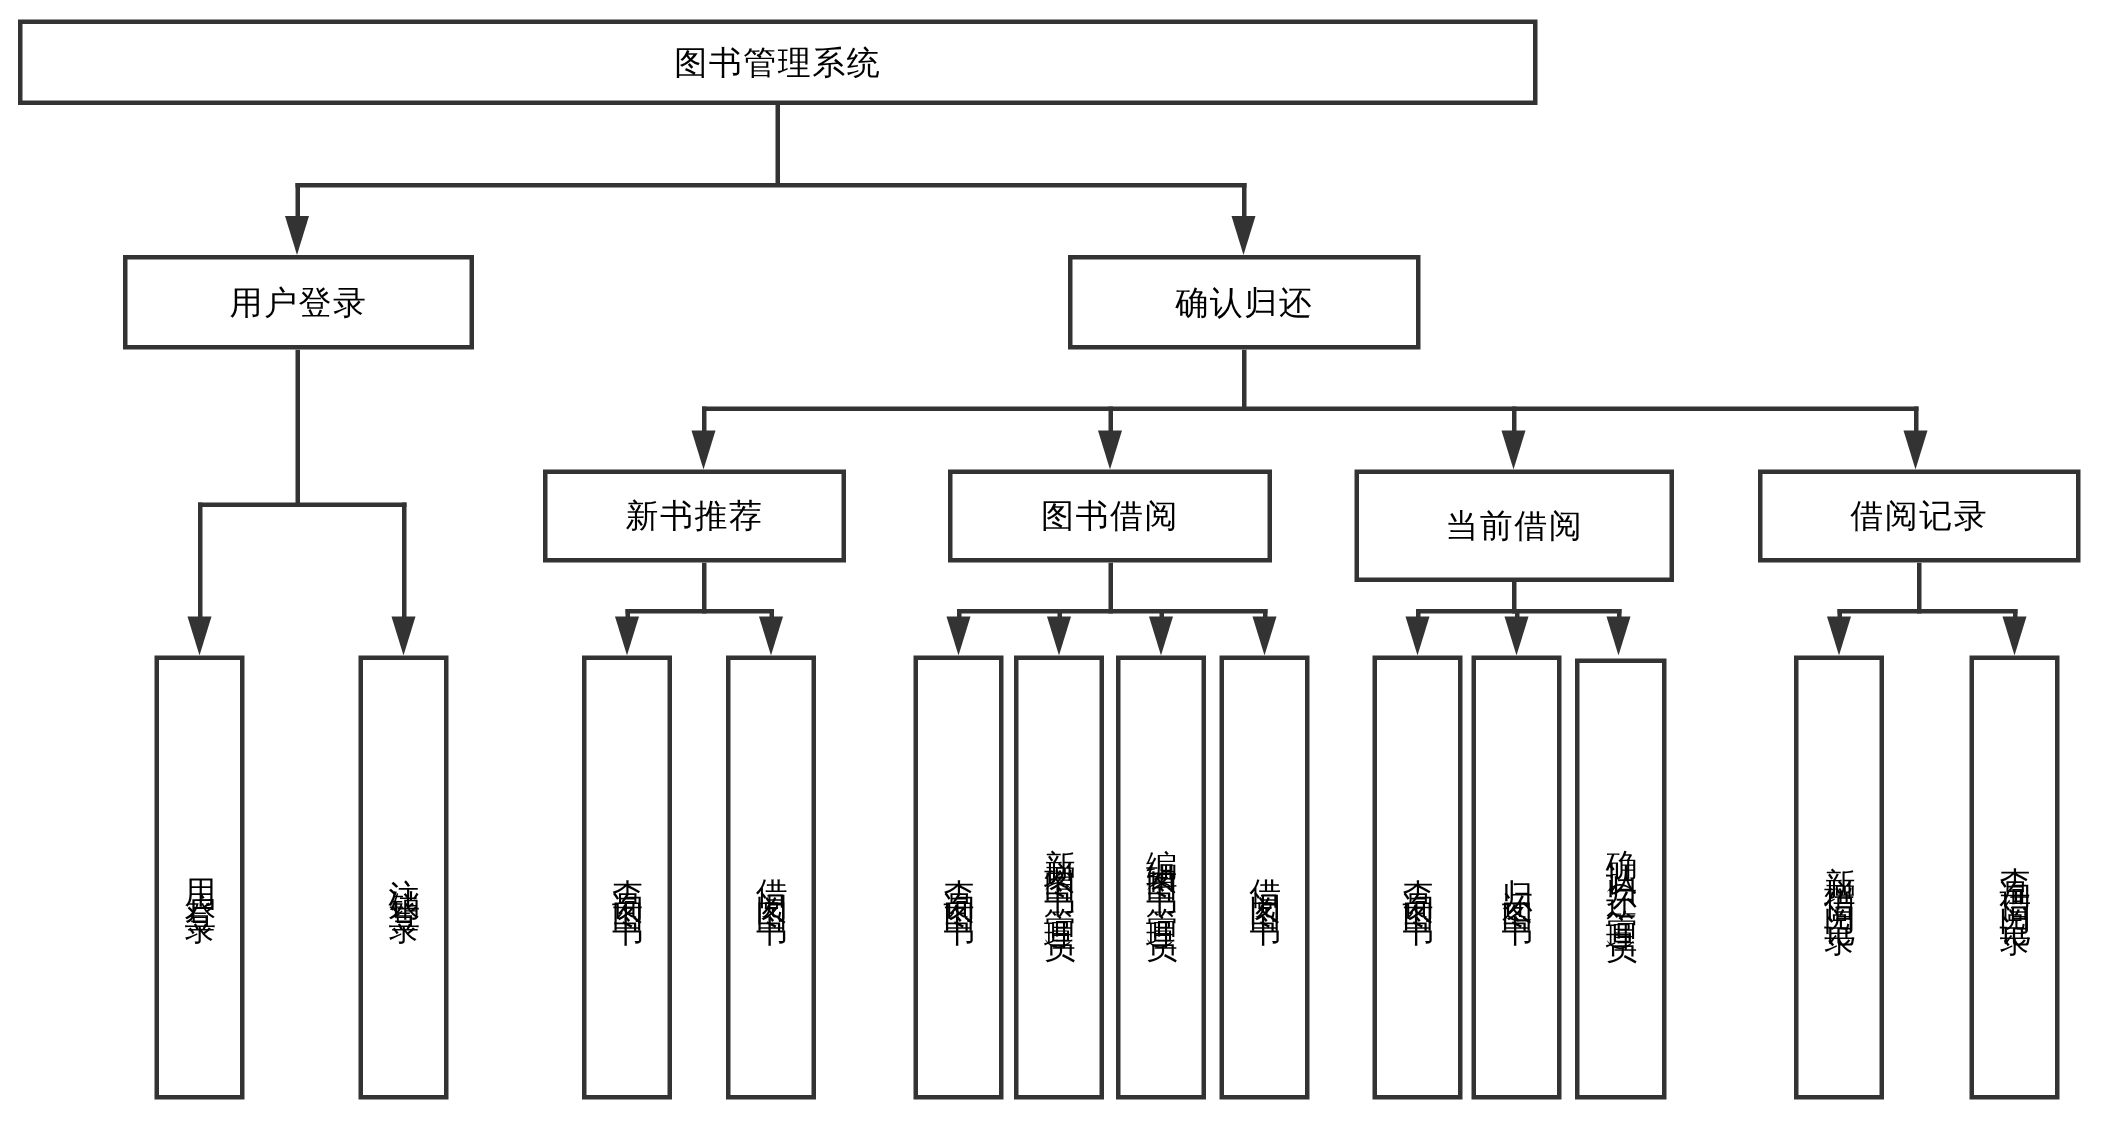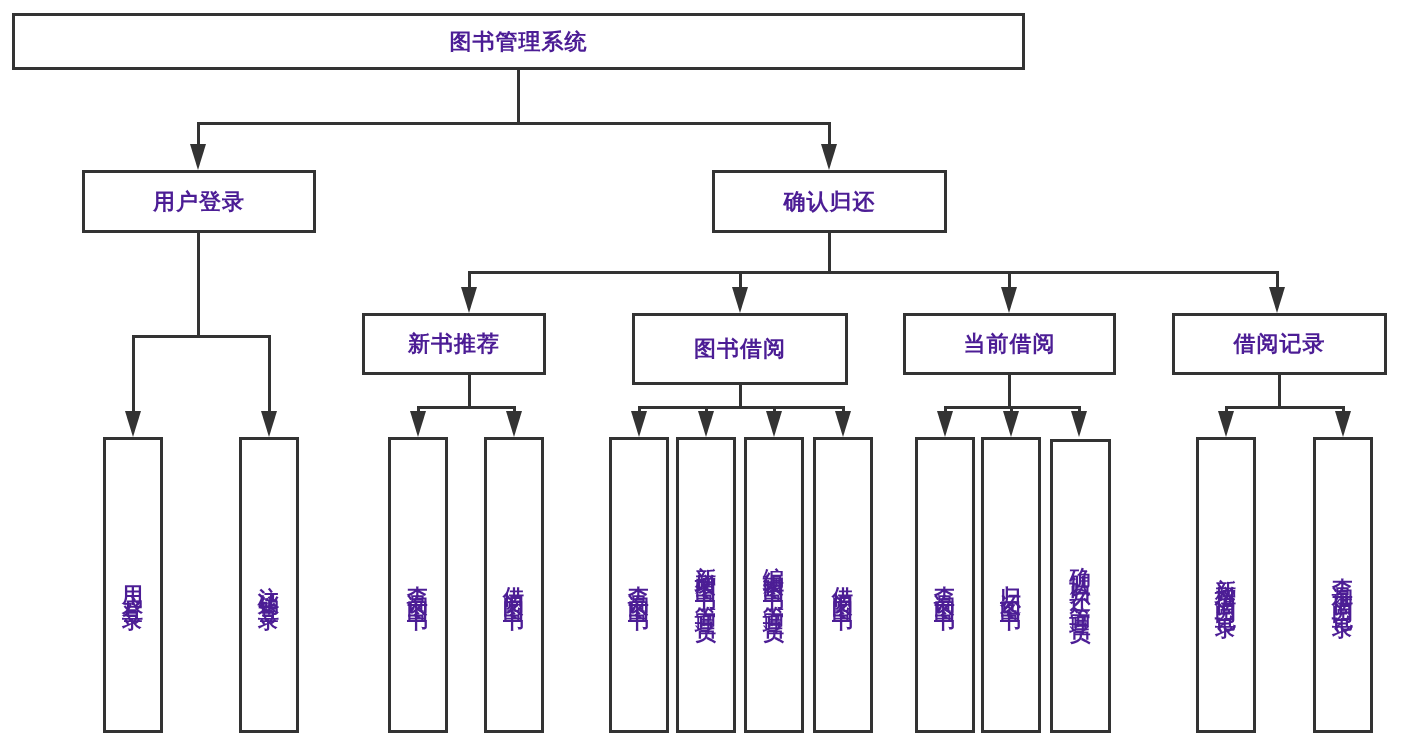--- a/index.html
+++ b/index.html
@@ -4,21 +4,21 @@
 <style>
   html,body{margin:0;padding:0;background:#ffffff;}
   #stage{
     position:relative;width:1405px;height:747px;background:#ffffff;overflow:hidden;
     font-family:"Liberation Sans","DejaVu Sans",sans-serif;
   }
   .box{
     position:absolute;box-sizing:border-box;border:3px solid #333333;background:#ffffff;
     display:flex;align-items:center;justify-content:center;z-index:2;
   }
-  .lbl{font-size:22px;color:#4c1d95;letter-spacing:1px;white-space:nowrap;font-weight:bold;}
+  .lbl{font-size:22px;color:#000000;letter-spacing:1px;white-space:nowrap;}
   .vbox .lbl{
     writing-mode:vertical-rl;text-orientation:mixed;
     font-size:21px;letter-spacing:8px;line-height:1.1;white-space:normal;
   }
   .vl{position:absolute;width:3px;background:#333333;z-index:1;}
   .hl{position:absolute;height:3px;background:#333333;z-index:1;}
   .arw{
     position:absolute;width:0;height:0;z-index:1;
     border-left:8px solid transparent;border-right:8px solid transparent;
     border-top:26px solid #333333;
@@ -37,27 +37,27 @@
     <span class="lbl">图书管理系统</span>
   </div>
 
   <div class="box" style="left:82px;top:170px;width:234px;height:63px;">
     <span class="lbl">用户登录</span>
   </div>
   <div class="box" style="left:712px;top:170px;width:235px;height:63px;">
     <span class="lbl">确认归还</span>
   </div>
 
-  <div class="box" style="left:362px;top:313px;width:184px;height:62px;">
+  <div class="box" style="left:362px;top:313px;width:202px;height:62px;">
     <span class="lbl">新书推荐</span>
   </div>
-  <div class="box" style="left:632px;top:313px;width:216px;height:72px;">
+  <div class="box" style="left:632px;top:313px;width:216px;height:62px;">
     <span class="lbl">图书借阅</span>
   </div>
-  <div class="box" style="left:903px;top:313px;width:213px;height:62px;">
+  <div class="box" style="left:903px;top:313px;width:213px;height:75px;">
     <span class="lbl">当前借阅</span>
   </div>
   <div class="box" style="left:1172px;top:313px;width:215px;height:62px;">
     <span class="lbl">借阅记录</span>
   </div>
 
   <div class="box vbox" style="left:103px;top:437px;width:60px;height:296px;">
     <span class="lbl">用户登录</span>
   </div>
   <div class="box vbox" style="left:239px;top:437px;width:60px;height:296px;">

